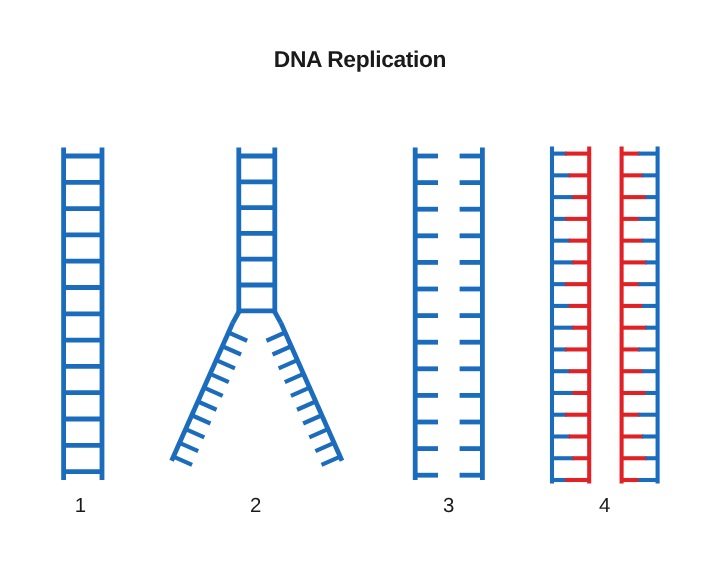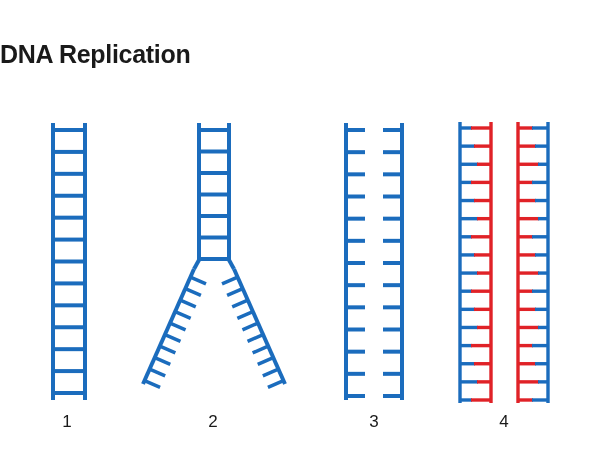--- a/index.html
+++ b/index.html
@@ -9,22 +9,22 @@
     height: 471px;
     background: #ffffff;
     overflow: hidden;
     font-family: "Liberation Sans", sans-serif;
   }
   .title {
     position: absolute;
     top: 40px;
     left: 0;
     width: 100%;
-    text-align: left;
-    font-size: 25px;
+    text-align: center;
+    font-size: 19px;
     font-weight: bold;
     letter-spacing: -0.3px;
     color: #1a1a1a;
   }
   svg.diagram {
     position: absolute;
     top: 0;
     left: 0;
     width: 600px;
     height: 471px;

